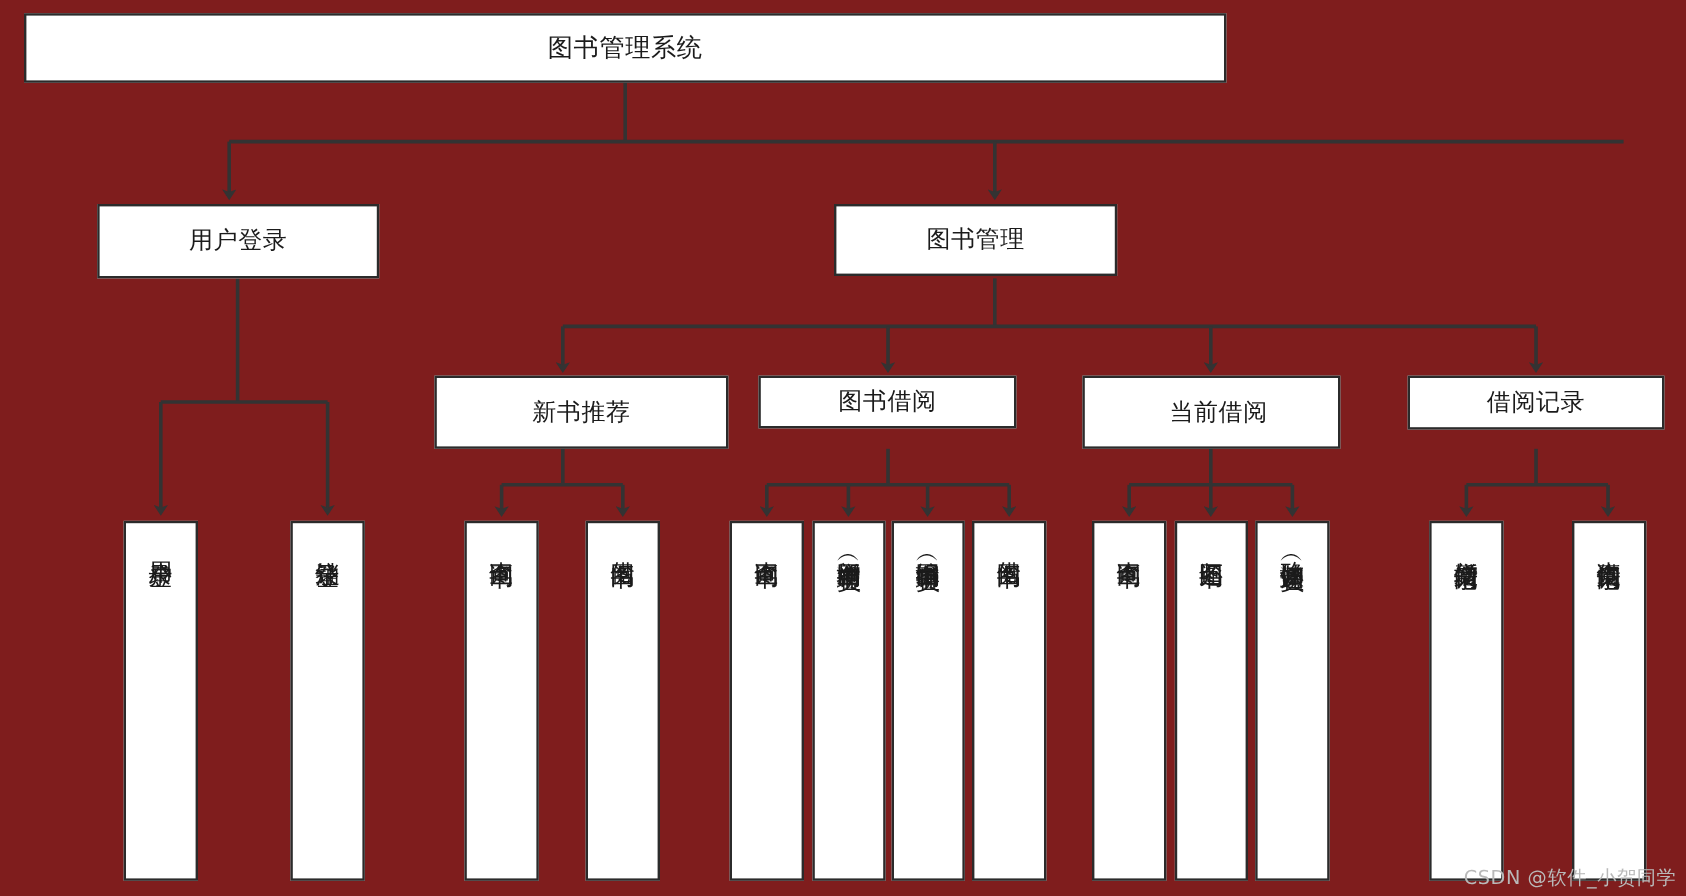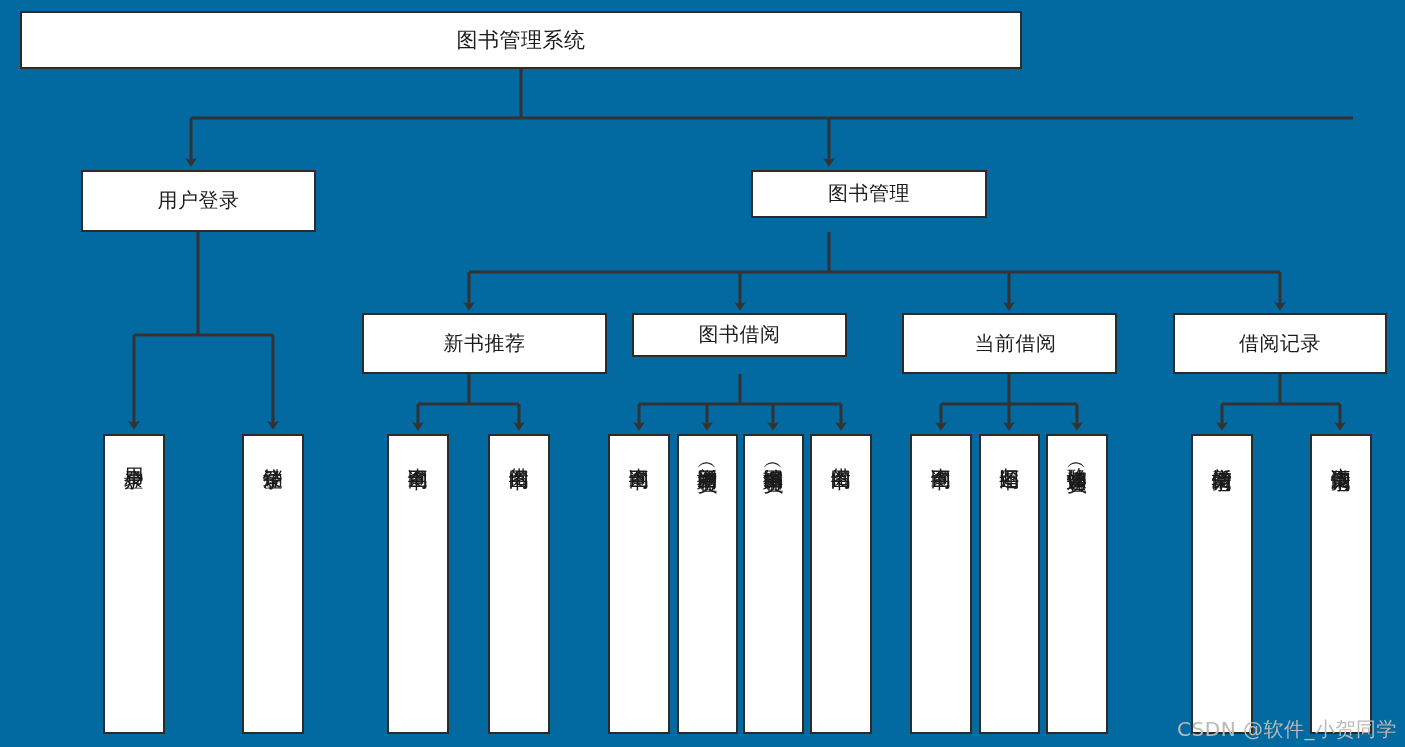--- a/index.html
+++ b/index.html
@@ -8,21 +8,21 @@
     padding: 0;
     background: #ffffff;
   }
   body {
     font-family: "DejaVu Sans", "Liberation Sans", sans-serif;
   }
   #canvas {
     position: relative;
     width: 1405px;
     height: 747px;
-    background: #0369a1;
+    background: #7f1d1d;
     overflow: hidden;
   }
   svg#wires {
     position: absolute;
     left: 0;
     top: 0;
     width: 1405px;
     height: 747px;
     pointer-events: none;
   }
@@ -57,21 +57,21 @@
   .node.v .lbl {
     writing-mode: vertical-rl;
     text-orientation: upright;
     line-height: 1.02;
     letter-spacing: 1px;
   }
   .watermark {
     position: absolute;
     right: 8px;
     bottom: 4px;
-    font-size: 20px;
+    font-size: 16px;
     color: #b9b9b9;
     letter-spacing: 0.5px;
     z-index: 3;
     white-space: nowrap;
     margin-left: 43px;
   }
 </style>
 </head>
 <body>
 
@@ -127,34 +127,34 @@
     </g>
   </svg>
 
   <div class="node h root" style="left:20px; top:11px; width:1002px; height:58px;">
     <span class="lbl">图书管理系统</span>
   </div>
 
   <div class="node h" style="left:81px; top:170px; width:235px; height:62px;">
     <span class="lbl">用户登录</span>
   </div>
-  <div class="node h" style="left:751px; top:170px; width:236px; height:48px;">
+  <div class="node h" style="left:695px; top:170px; width:236px; height:60px;">
     <span class="lbl">图书管理</span>
   </div>
 
   <div class="node h" style="left:362px; top:313px; width:245px; height:61px;">
     <span class="lbl">新书推荐</span>
   </div>
   <div class="node h" style="left:632px; top:313px; width:215px; height:44px;">
     <span class="lbl">图书借阅</span>
   </div>
   <div class="node h" style="left:902px; top:313px; width:215px; height:61px;padding-left:12px;">
     <span class="lbl">当前借阅</span>
   </div>
-  <div class="node h" style="left:1173px; top:313px; width:214px; height:61px;justify-content:center;">
+  <div class="node h" style="left:1173px; top:313px; width:214px; height:45px;justify-content:center;">
     <span class="lbl">借阅记录</span>
   </div>
 
   <div class="node v" style="left:103px; top:434px; width:62px; height:300px;">
     <span class="lbl">用户登录</span>
   </div>
   <div class="node v" style="left:242px; top:434px; width:62px; height:300px;">
     <span class="lbl">注销登录</span>
   </div>
 

